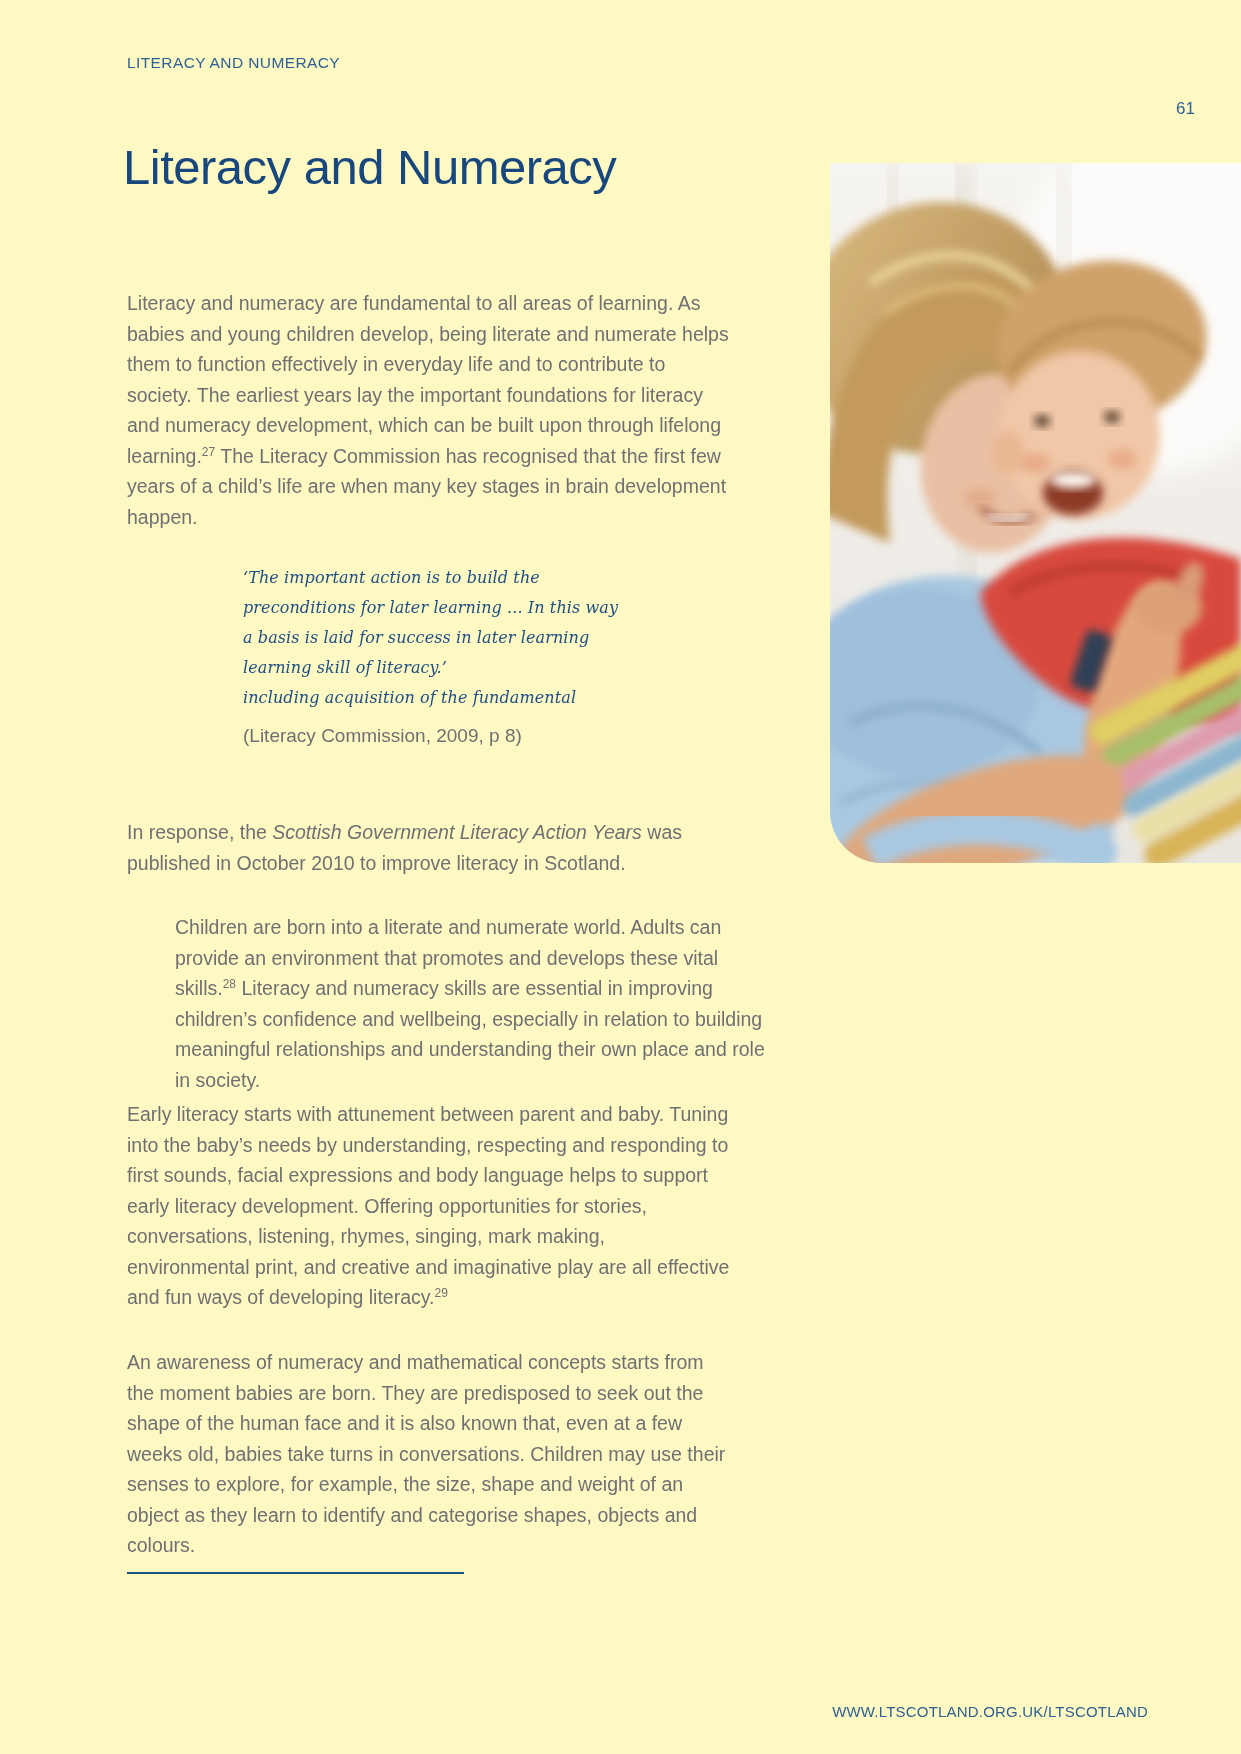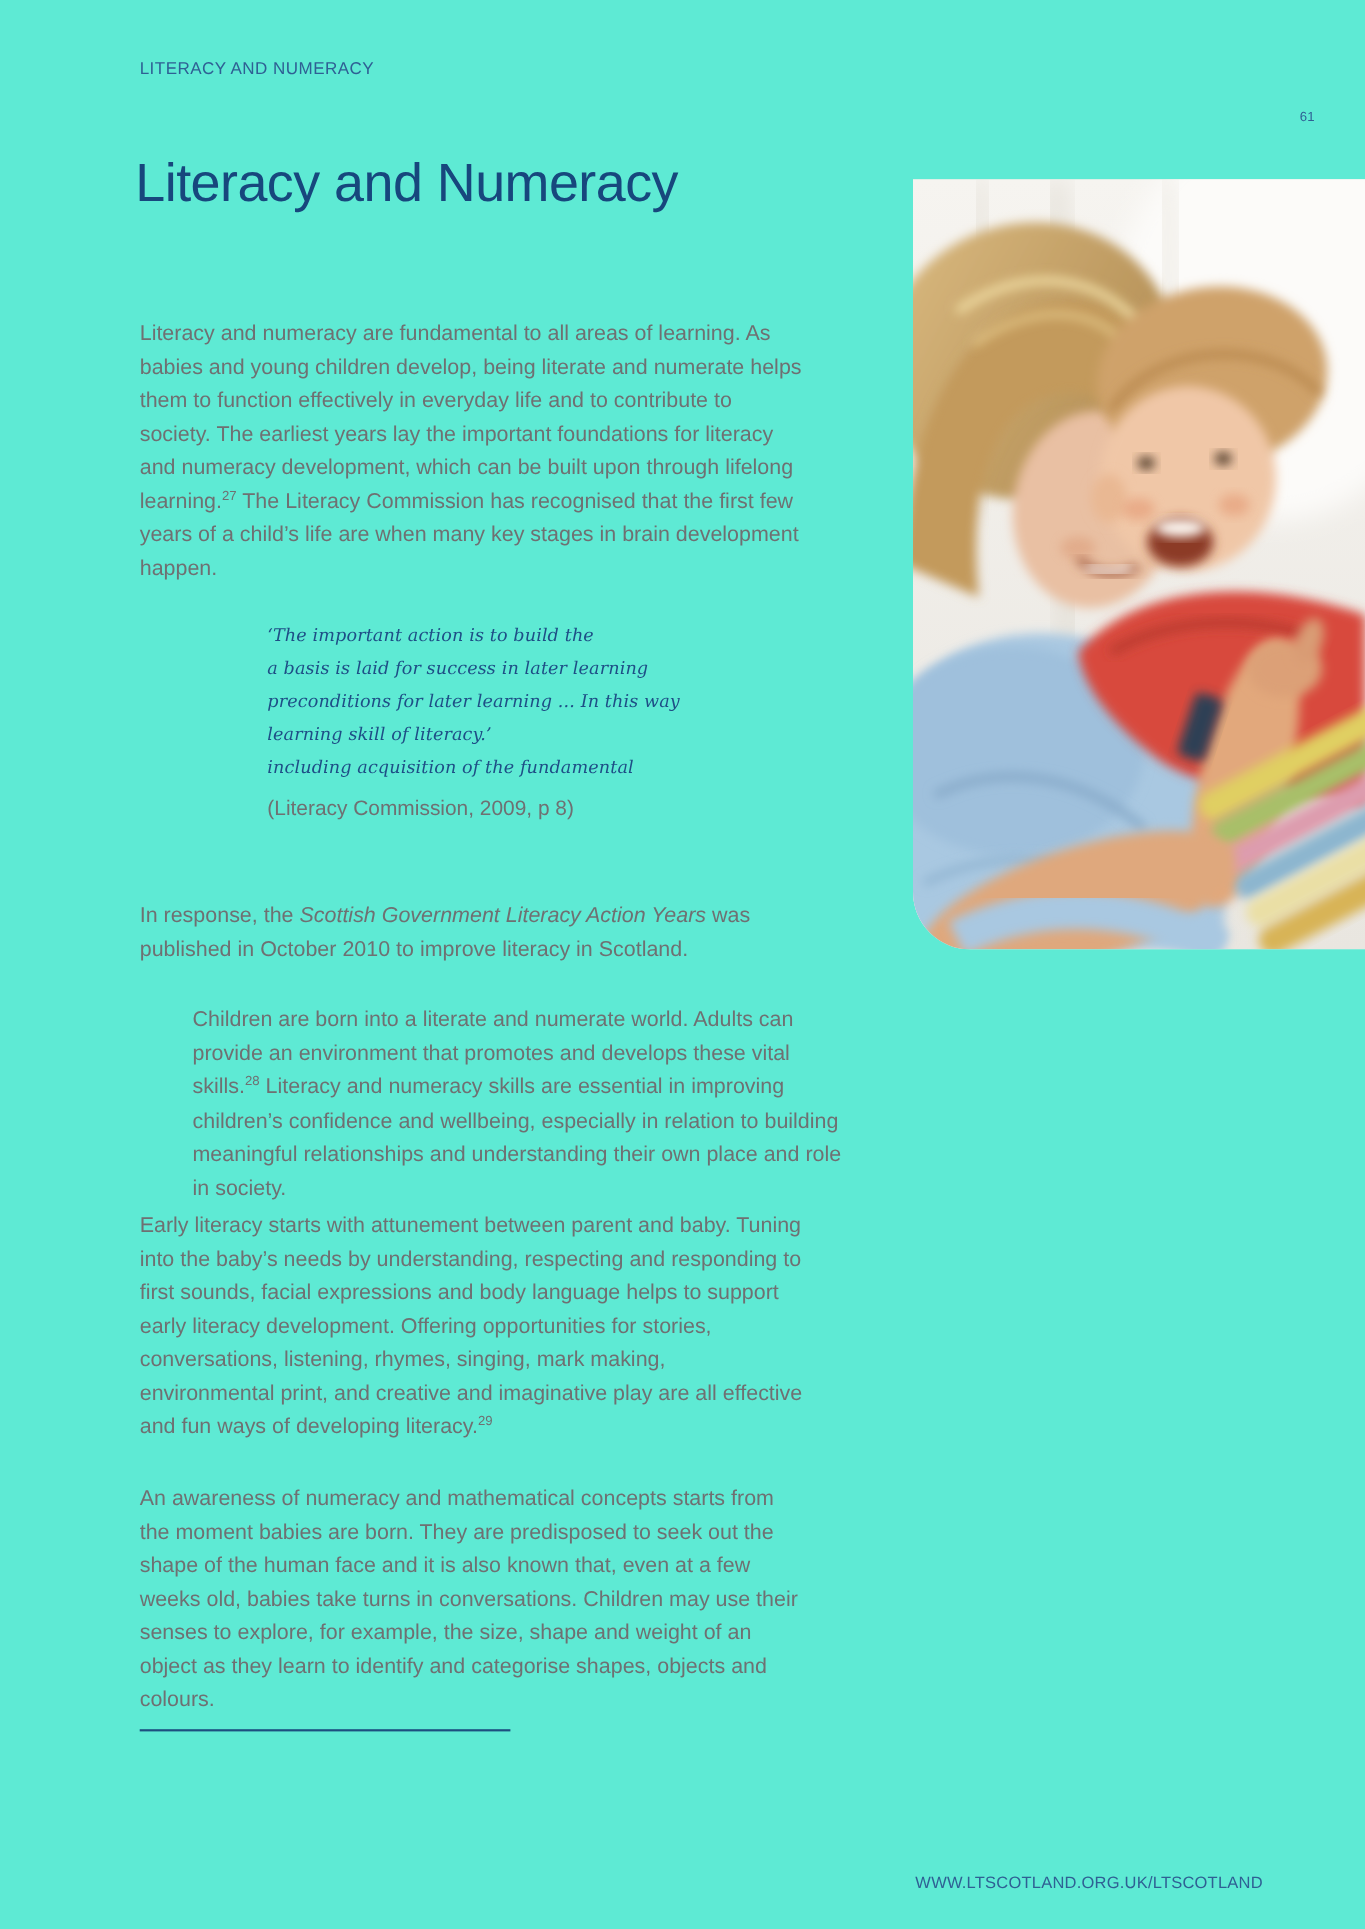--- a/index.html
+++ b/index.html
@@ -1,27 +1,27 @@
 <!DOCTYPE html>
 <html><head>
 <meta charset="utf-8">
 <style>
   html,body { margin:0; padding:0; background:#ffffff; }
   .page {
-    position:relative; width:1241px; height:1754px; background:#5eead4;
+    position:relative; width:1241px; height:1754px; background:#fef9c3;
     font-family:"Liberation Sans", sans-serif; overflow:hidden;
   }
   .abs { position:absolute; }
 
   .header-label {
     left:127px; top:54px; font-size:15.5px; letter-spacing:.4px;
     color:#2f6094;
   }
   .page-number {
-    right:46px; top:99px; font-size:12px; color:#2f6094;
+    right:46px; top:99px; font-size:17px; color:#2f6094;
   }
   .title {
     left:123px; top:141px; margin:0; font-size:49px; font-weight:300;
     letter-spacing:-0.5px; color:#17477d; line-height:1.1;
     font-family:"Liberation Sans","DejaVu Sans",sans-serif;
   }
 
   .body {
     left:127px; width:604px; margin:0; font-size:19.5px; line-height:30.5px;
     color:#6f7072; font-weight:400;
@@ -141,22 +141,22 @@
       <rect x="248" y="468" width="26" height="60" rx="6" fill="#2e3f55" filter="url(#soft)" transform="rotate(18 261 498)"></rect>
       <ellipse cx="150" cy="660" rx="150" ry="52" fill="#dfa87d" filter="url(#soft)" transform="rotate(-18 150 660)"></ellipse>
       <path d="M40,690 C120,650 210,660 280,700" fill="none" stroke="#a9c8e1" stroke-width="34" filter="url(#soft)"></path>
     </svg>
   </div>
 
   <p class="abs body p1"><span>Literacy and numeracy are fundamental to all areas of learning. As babies and young children develop, being literate and numerate helps them to function effectively in everyday life and to contribute to society. The earliest years lay the important foundations for literacy and numeracy development, which can be built upon through lifelong learning.</span><sup>27</sup><span> The Literacy Commission has recognised that the first few years of a child’s life are when many key stages in brain development happen.</span></p>
 
   <div class="abs quote">
     <div>‘The important action is to build the</div>
+    <div>preconditions for later learning ... In this way</div>
     <div>a basis is laid for success in later learning</div>
-    <div>preconditions for later learning ... In this way</div>
     <div>learning skill of literacy.’</div>
     <div>including acquisition of the fundamental</div>
   </div>
   <div class="abs attribution">(Literacy Commission, 2009, p 8)</div>
 
   <p class="abs body p2"><span>In response, the </span><em>Scottish Government Literacy Action Years</em><span> was published in October 2010 to improve literacy in Scotland.</span></p>
   <p class="abs body p3"><span>Children are born into a literate and numerate world. Adults can provide an environment that promotes and develops these vital skills.</span><sup>28</sup><span> Literacy and numeracy skills are essential in improving children’s confidence and wellbeing, especially in relation to building meaningful relationships and understanding their own place and role in society.</span></p>
   <p class="abs body p4"><span>Early literacy starts with attunement between parent and baby. Tuning into the baby’s needs by understanding, respecting and responding to first sounds, facial expressions and body language helps to support early literacy development. Offering opportunities for stories, conversations, listening, rhymes, singing, mark making, environmental print, and creative and imaginative play are all effective and fun ways of developing literacy.</span><sup>29</sup></p>
   <p class="abs body p5"><span>An awareness of numeracy and mathematical concepts starts from the moment babies are born. They are predisposed to seek out the shape of the human face and it is also known that, even at a few weeks old, babies take turns in conversations. Children may use their senses to explore, for example, the size, shape and weight of an object as they learn to identify and categorise shapes, objects and colours.</span></p>
 

